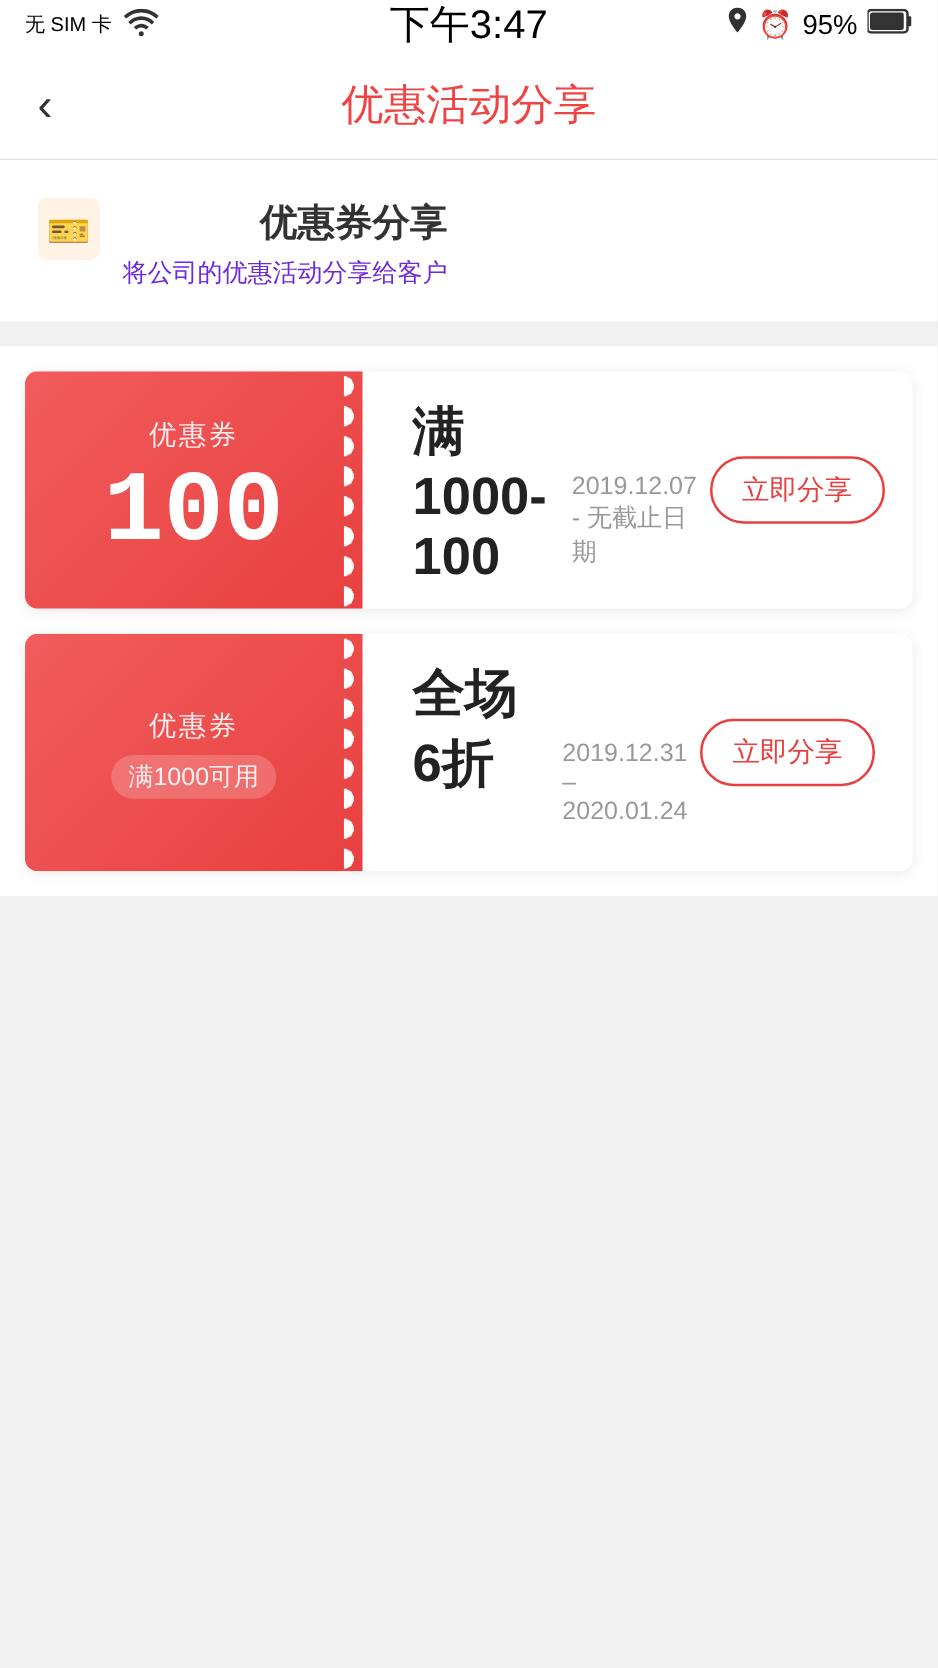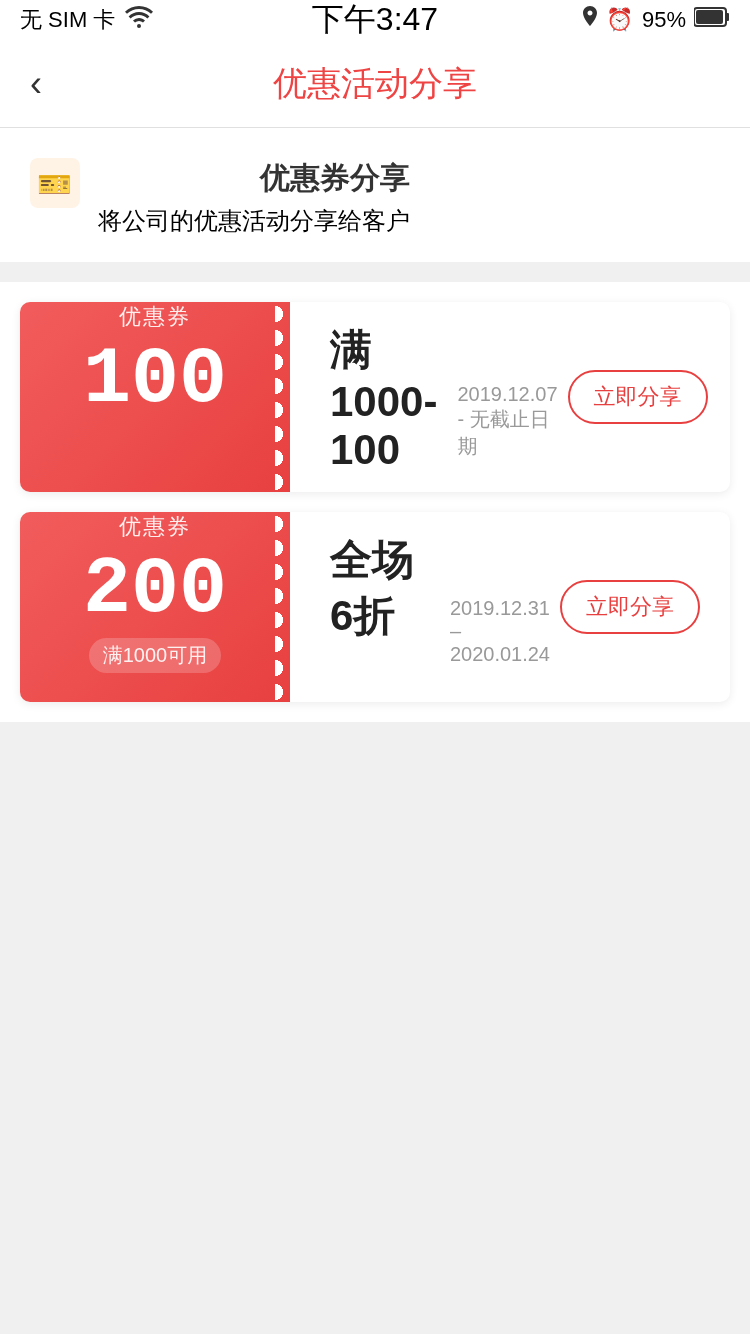--- a/index.html
+++ b/index.html
@@ -23,21 +23,21 @@
       justify-content: space-between;
       padding: 0 20px;
       font-size: 24px;
       font-weight: 500;
     }
 
     .status-left {
       display: flex;
       align-items: center;
       gap: 10px;
-      font-size: 22px;
+      font-size: 16px;
     }
 
     .status-center {
       font-size: 32px;
       font-weight: 500;
       position: absolute;
       left: 50%;
       transform: translateX(-50%);
     }
 
@@ -97,22 +97,22 @@
       text-align: right;
     }
 
     .section-title {
       font-size: 30px;
       font-weight: 600;
       color: #333;
     }
 
     .section-subtitle {
-      font-size: 24px;
-      color: #000000;
+      font-size: 20px;
+      color: #6d28d9;
     }
 
     
     .coupon-list {
       background: #fff;
       margin-top: 20px;
       padding: 20px 20px;
       display: flex;
       flex-direction: column;
       gap: 20px;
@@ -130,21 +130,21 @@
       position: relative;
     }
 
     
     .coupon-left {
       width: 270px;
       background: linear-gradient(135deg, #f25c5c, #e84040);
       display: flex;
       flex-direction: column;
       align-items: center;
-      justify-content: flex-start;
+      justify-content: center;
       gap: 8px;
       position: relative;
       flex-shrink: 0;
     }
 
     
     .coupon-left::after {
       content: '';
       position: absolute;
       right: -1px;
@@ -289,21 +289,20 @@
       <div class="coupon-bottom-row">
         <div class="coupon-date">2019.12.07 - 无截止日期</div>
         <button class="share-btn">立即分享</button>
       </div>
     </div>
   </div>
 
   <div class="coupon-card">
     <div class="coupon-left">
       <div class="coupon-label">优惠券</div>
-      <div class="coupon-amount">200</div>
       <div class="coupon-condition">满1000可用</div>
     </div>
     <div class="coupon-right">
       <div class="coupon-name">全场6折</div>
       <div class="coupon-bottom-row">
         <div class="coupon-date">2019.12.31 – 2020.01.24</div>
         <button class="share-btn">立即分享</button>
       </div>
     </div>
   </div>

